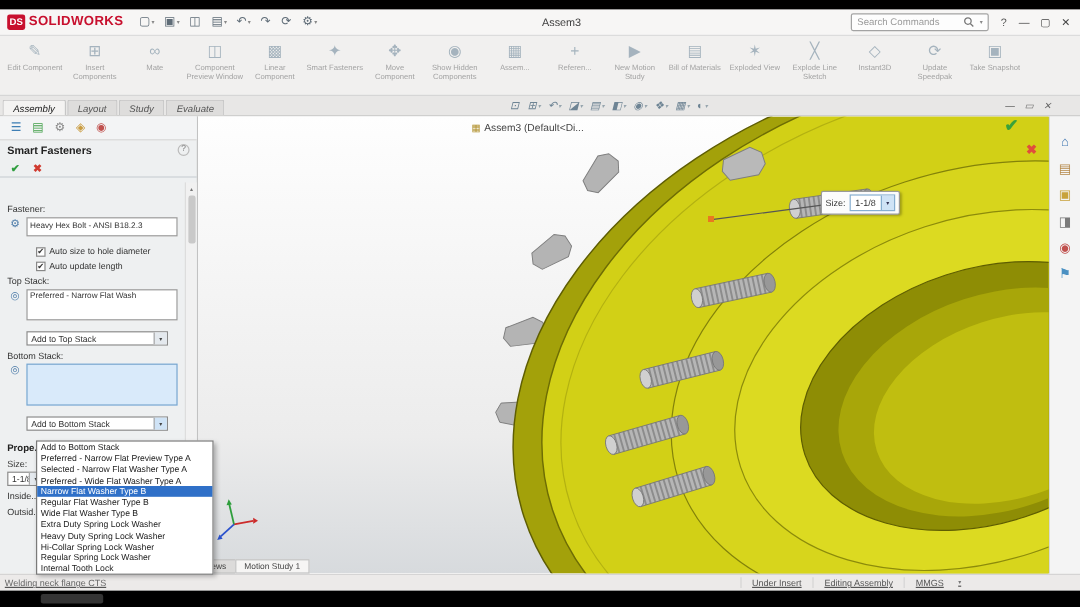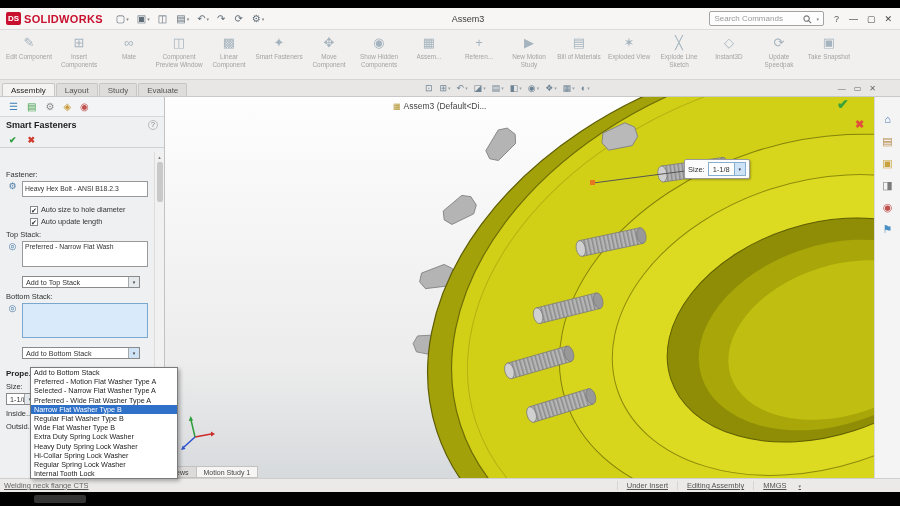--- a/index.html
+++ b/index.html
@@ -2,42 +2,42 @@
 <html><head>
 <meta charset="utf-8">
 <style>
 *{margin:0;padding:0;box-sizing:border-box;}
 body{background:#222;}
 .screen{position:relative;width:900px;height:506px;background:#000;font-family:"Liberation Sans",sans-serif;overflow:hidden;}
 .frame-chip{position:absolute;left:34px;bottom:3px;width:52px;height:8px;background:#4a4a4a;border-radius:2px;opacity:.7;}
 .app{position:absolute;top:8px;left:0;width:900px;height:484px;background:#f0f0f0;}
 
 .titlebar{height:22px;background:#f7f6f5;border-bottom:1px solid #dcdcdc;display:flex;align-items:center;padding:0 6px;position:relative;}
-.logo{display:flex;align-items:flex-end;gap:3px;}
+.logo{display:flex;align-items:flex-start;gap:3px;}
 .logo-mark{background:#c8102e;color:#fff;font-size:8px;font-weight:bold;width:15px;height:13px;display:inline-flex;align-items:center;justify-content:center;border-radius:2px;}
 .logo-text{color:#c8102e;font-weight:bold;font-size:11px;letter-spacing:.3px;}
 .qa{display:flex;align-items:center;margin-left:10px;gap:2px;}
 .qa-item{display:inline-flex;align-items:center;padding:1px 3px;color:#5f6c77;}
 .qa-glyph{font-size:10px;line-height:12px;}
 .qa-caret{font-size:5px;color:#888;margin-left:1px;}
 .win-title{position:absolute;left:52%;transform:translateX(-50%);font-size:9px;color:#3c3c3c;}
 .tb-right{margin-left:auto;display:flex;align-items:center;gap:10px;}
 .search{display:flex;align-items:center;gap:3px;background:#fdfdfd;border:1px solid #a3a3a3;border-radius:2px;padding:1px 4px;height:15px;}
 .search input{border:none;outline:none;width:86px;font-size:8px;color:#444;background:transparent;font-family:inherit;}
 .search input::placeholder{color:#9a9a9a;}
 .help-btn{font-size:9px;color:#555;}
 .winctrl{display:flex;gap:9px;margin-right:2px;}
 .wc{font-size:9px;color:#444;}
 
 .ribbon{height:50px;background:#f1f0ef;border-bottom:1px solid #d6d6d6;display:flex;padding:2px 0 0 4px;}
 .ribbon-item{width:50px;display:flex;flex-direction:column;align-items:center;padding-top:2px;}
 .ribbon-icon{width:20px;height:18px;font-size:13px;line-height:18px;text-align:center;color:#93a5b2;opacity:.8;}
 .ribbon-label{margin-top:1px;font-size:6.4px;line-height:1.3;color:#a3a3a3;text-align:center;max-height:17px;overflow:hidden;}
 
-.tabbar{height:17px;background:#e8e7e6;border-bottom:1px solid #c9c9c9;position:relative;display:flex;align-items:flex-end;}
+.tabbar{height:17px;background:#e8e7e6;border-bottom:1px solid #c9c9c9;position:relative;display:flex;align-items:flex-end;font-style:italic;}
 .doc-tabs{display:flex;align-items:flex-end;height:100%;padding-left:2px;}
 .doc-tab{font-size:8px;color:#555;background:#dedddc;border:1px solid #c6c6c6;border-bottom:none;padding:2px 8px 1px;margin-right:1px;border-radius:2px 2px 0 0;}
 .doc-tab.active{background:#f4f3f2;color:#222;}
 .headsup{position:absolute;left:425px;top:3px;display:flex;gap:6px;align-items:center;}
 .hu{display:inline-flex;align-items:center;color:#6e8494;}
 .hu-g{font-size:9px;}
 .hu-c{font-size:5px;color:#97a5ae;margin-left:1px;}
 .docctrl{position:absolute;right:24px;top:4px;display:flex;gap:8px;}
 .dc{font-size:8px;color:#666;}
 
@@ -490,21 +490,21 @@
           <span class="sb-item">Editing Assembly</span>
           <span class="sb-item">MMGS</span>
         </div>
       <span class="sb-caret">▾</span>
       <span class="sb-pad"></span>
     </div>
 
     <div class="pm-dropdown">
 
     <div class="dd-item">Add to Bottom Stack</div>
-        <div class="dd-item">Preferred - Motion Flat Washer Type A</div>
+        <div class="dd-item">Preferred - Narrow Flat Preview Type A</div>
         <div class="dd-item">Selected - Narrow Flat Washer Type A</div>
         <div class="dd-item">Preferred - Wide Flat Washer Type A</div>
         <div class="dd-item active">Narrow Flat Washer Type B</div>
         <div class="dd-item">Regular Flat Washer Type B</div>
         <div class="dd-item">Wide Flat Washer Type B</div>
         <div class="dd-item">Extra Duty Spring Lock Washer</div>
         <div class="dd-item">Heavy Duty Spring Lock Washer</div>
         <div class="dd-item">Hi-Collar Spring Lock Washer</div>
         <div class="dd-item">Regular Spring Lock Washer</div>
         <div class="dd-item">Internal Tooth Lock</div>

